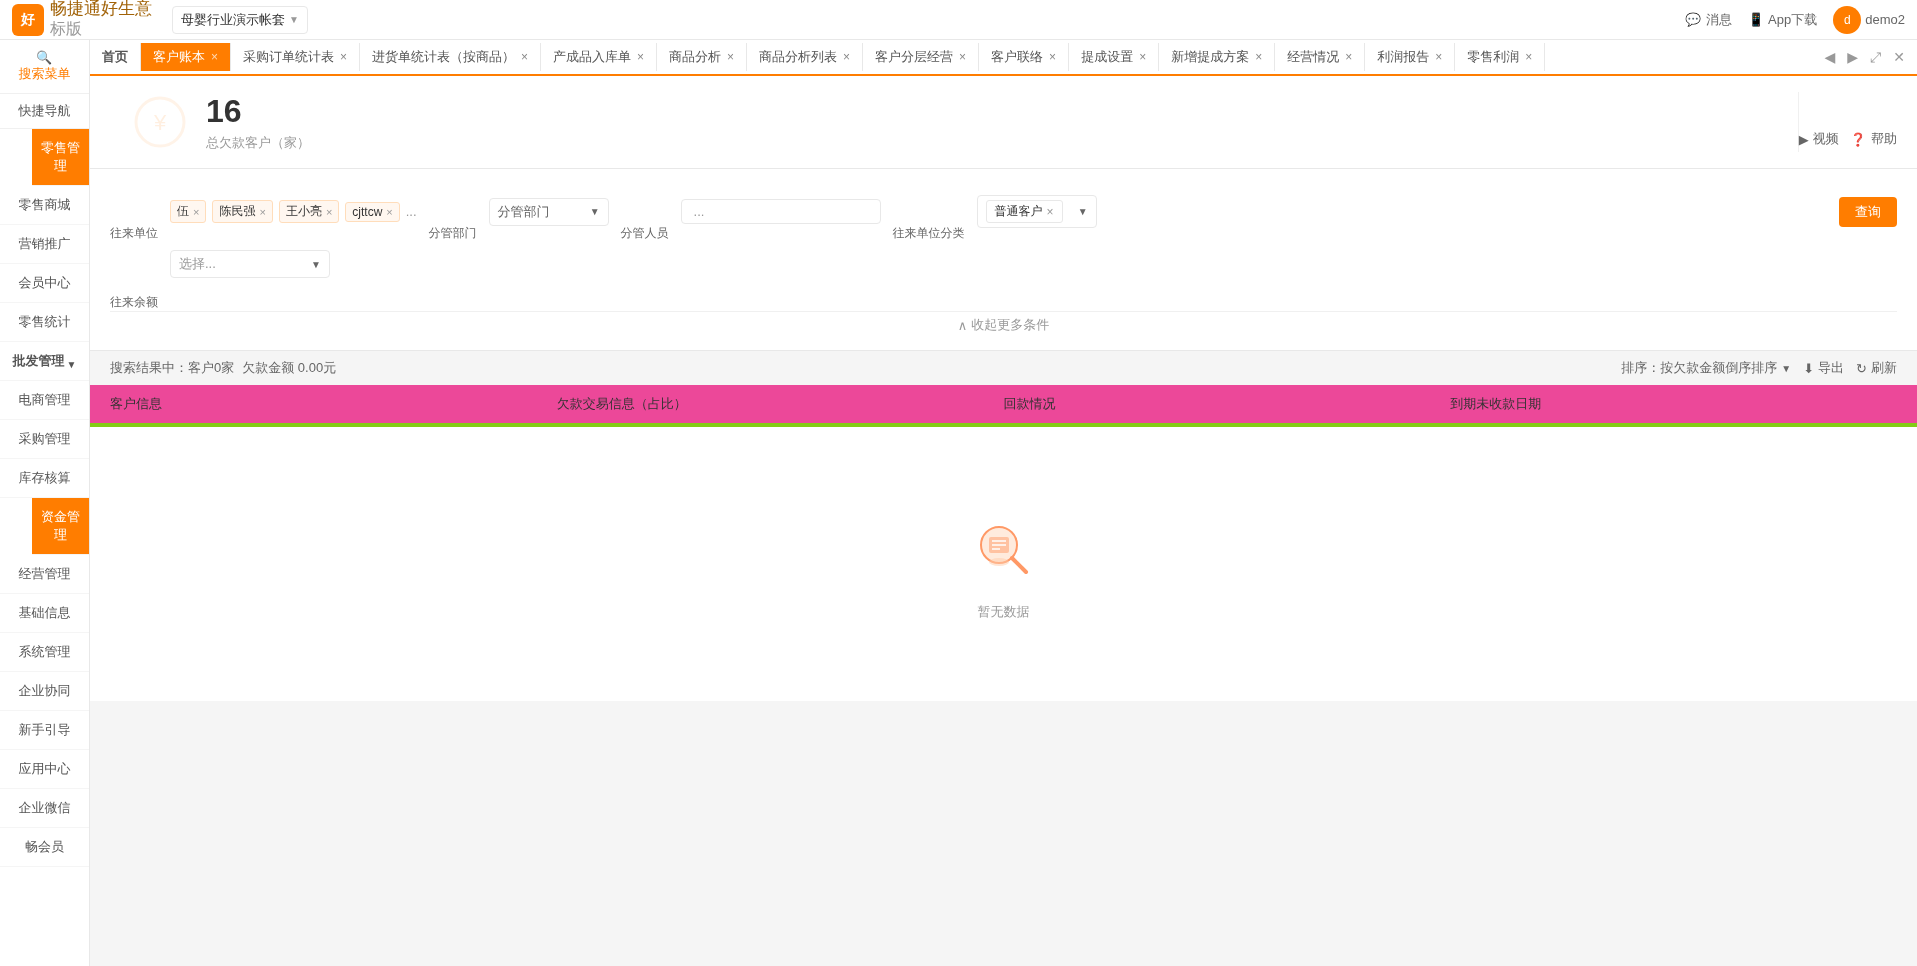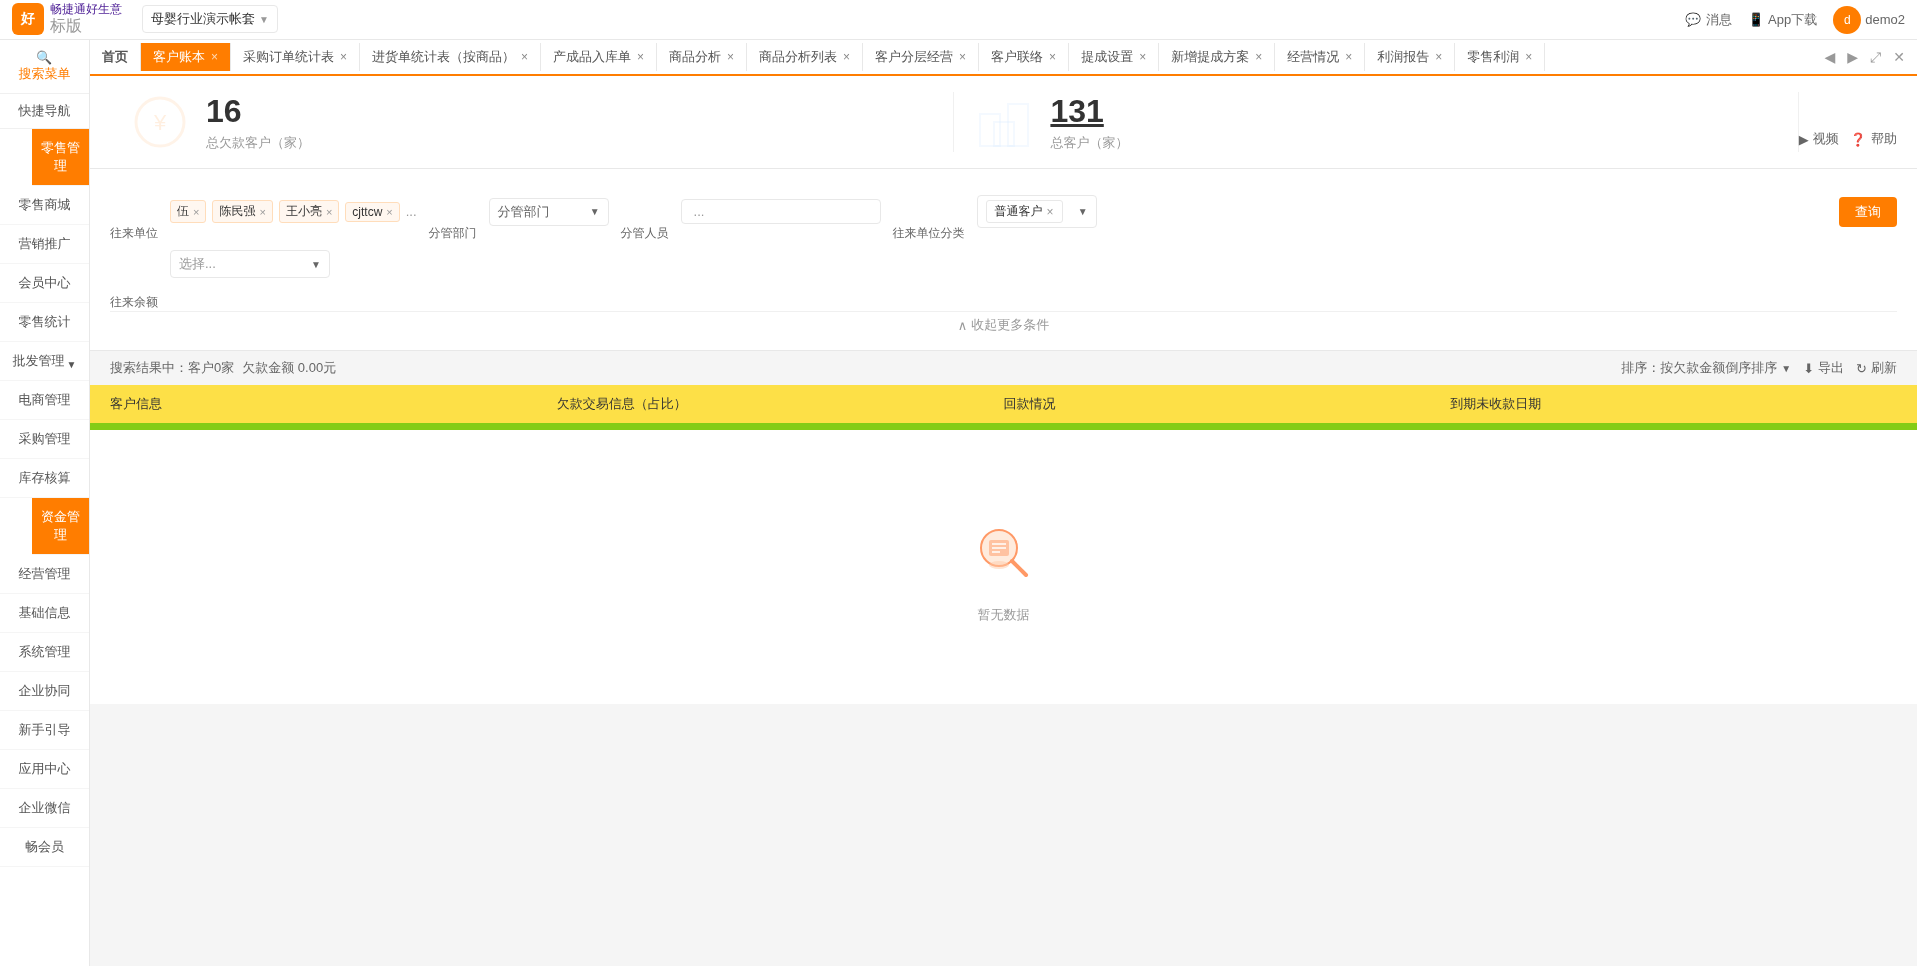--- a/index.html
+++ b/index.html
@@ -12,21 +12,21 @@
       display: flex;
       align-items: center;
       padding: 0 12px;
       border-bottom: 1px solid #e8e8e8;
       justify-content: space-between;
       flex-shrink: 0;
     }
     .top-bar-left { display: flex; align-items: center; gap: 8px; }
     .logo-area { display: flex; align-items: center; gap: 6px; }
     .logo-icon { width: 32px; height: 32px; background: #ff7d00; border-radius: 6px; display: flex; align-items: center; justify-content: center; color: white; font-size: 14px; font-weight: bold; }
-    .logo-text { font-size: 12px; color: #4c1d95; line-height: 1.2; text-align: center; }
+    .logo-text { font-size: 17px; color: #a16207; line-height: 1.2; text-align: center; }
     .logo-sub { color: #999; font-size: 16px; }
     .store-selector { display: flex; align-items: center; gap: 4px; font-size: 13px; color: #333; padding: 4px 8px; border: 1px solid #e8e8e8; border-radius: 4px; cursor: pointer; margin-left: 12px; }
     .top-bar-right { display: flex; align-items: center; gap: 16px; font-size: 13px; color: #666; }
     .top-right-item { display: flex; align-items: center; gap: 4px; cursor: pointer; }
     .avatar { width: 28px; height: 28px; border-radius: 50%; background: #ff7d00; display: flex; align-items: center; justify-content: center; color: white; font-size: 12px; }
 
     
     .main-layout { display: flex; flex: 1; overflow: hidden; }
 
     
@@ -57,21 +57,21 @@
     }
     .sidebar-item {
       padding: 10px 4px;
       text-align: center;
       font-size: 13px;
       color: #555;
       cursor: pointer;
       border-bottom: 1px solid #f5f5f5;
     }
     .sidebar-item.active { background: #ff7d00; color: white; margin-left: 32px; }
-    .sidebar-item.has-arrow { display: flex; align-items: flex-end; justify-content: center; gap: 2px; }
+    .sidebar-item.has-arrow { display: flex; align-items: flex-end; justify-content: center; gap: 2px; font-weight: bold; }
 
     
     .tab-bar {
       background: #fff;
       display: flex;
       align-items: center;
       border-bottom: 2px solid #ff7d00;
       overflow-x: hidden;
       flex-shrink: 0;
       height: 36px;
@@ -214,22 +214,22 @@
     .results-left { display: flex; align-items: center; gap: 8px; }
     .results-right { display: flex; align-items: center; gap: 12px; }
     .sort-item { display: flex; align-items: center; gap: 4px; cursor: pointer; }
     .action-btn { display: flex; align-items: center; gap: 4px; cursor: pointer; color: #666; }
 
     
     .table-area { background: #fff; margin: 0; }
     .table-header {
       display: grid;
       grid-template-columns: 2fr 2fr 2fr 2fr;
-      background: #fde047;
-      border-bottom: 7px solid #84cc16;
+      background: #ec4899;
+      border-bottom: 4px solid #84cc16;
       padding: 10px 20px;
     }
     .table-header-cell { font-size: 13px; color: #333; font-weight: 500; }
 
     
     .empty-state {
       display: flex;
       flex-direction: column;
       align-items: center;
       justify-content: center;
@@ -416,33 +416,20 @@
         <div class="stat-block">
           <div class="stat-icon orange">
             <svg width="56" height="56" viewBox="0 0 56 56">
               <circle cx="28" cy="28" r="24" fill="none" stroke="#ff7d00" stroke-width="3" opacity="0.3"></circle>
               <text x="28" y="36" text-anchor="middle" font-size="22" fill="#ff7d00" opacity="0.4" font-family="serif">¥</text>
             </svg>
           </div>
           <div class="stat-info">
             <div class="stat-value">16</div>
             <div class="stat-label">总欠款客户（家）</div>
-          </div>
-        </div>
-        <div class="stat-block">
-          <div class="stat-icon blue">
-            <svg width="56" height="56" viewBox="0 0 56 56">
-              <rect x="4" y="20" width="20" height="32" fill="none" stroke="#4d9fff" stroke-width="2" opacity="0.2"></rect>
-              <rect x="32" y="10" width="20" height="42" fill="none" stroke="#4d9fff" stroke-width="2" opacity="0.2"></rect>
-              <rect x="18" y="28" width="20" height="24" fill="none" stroke="#4d9fff" stroke-width="2" opacity="0.2"></rect>
-            </svg>
-          </div>
-          <div class="stat-info">
-            <div class="stat-value underline">131</div>
-            <div class="stat-label">总客户（家）</div>
           </div>
         </div>
         <div class="stat-actions">
           <div class="stat-action-item">
             <span>▶</span>
             <span>视频</span>
           </div>
           <div class="stat-action-item">
             <span>❓</span>
             <span>帮助</span>

